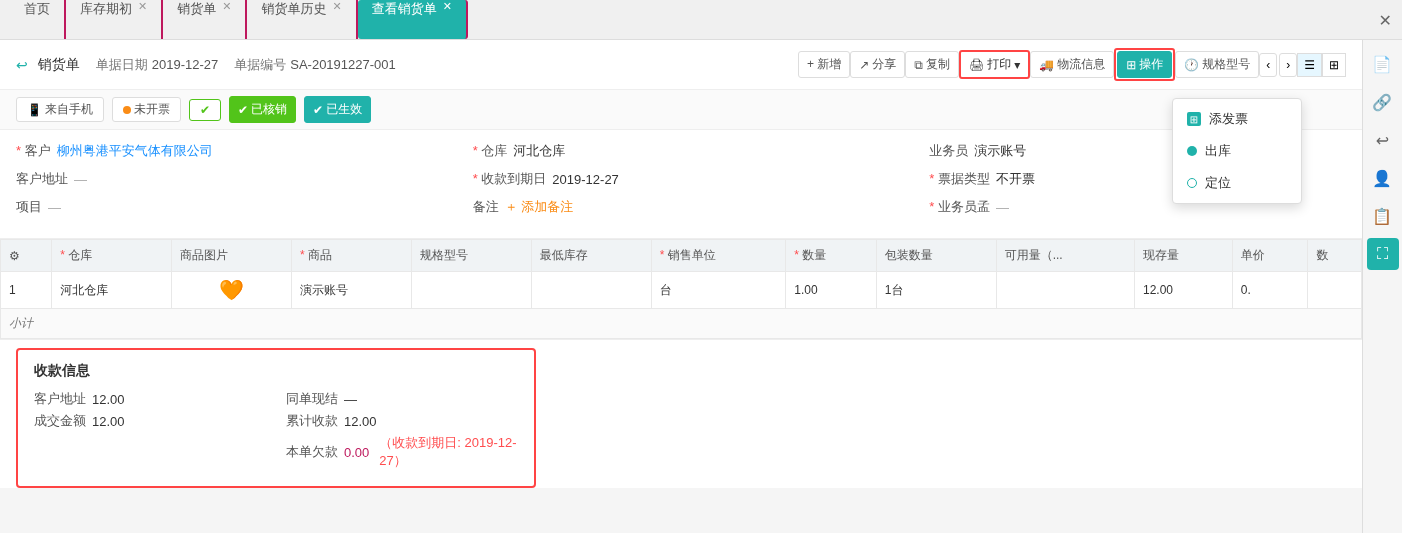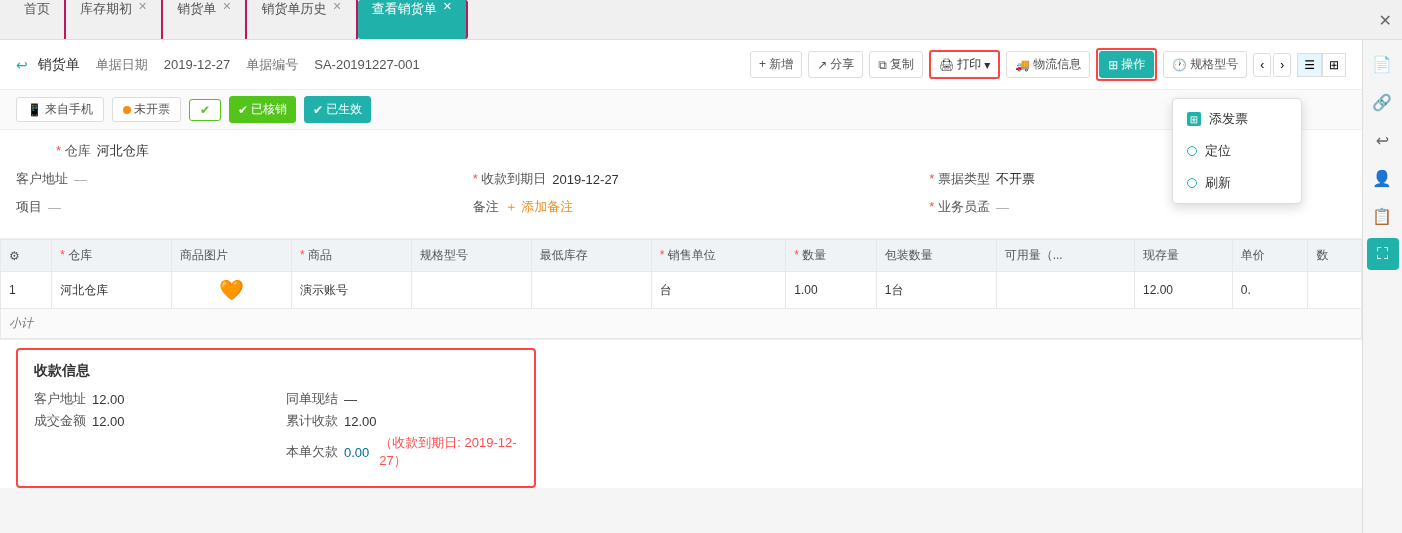--- a/index.html
+++ b/index.html
@@ -30,26 +30,26 @@
 
     
     .doc-header {
       display: flex; align-items: center; padding: 8px 16px; border-bottom: 1px solid #eee; background: #fff;
       justify-content: space-between;
     }
     .doc-header-left { display: flex; align-items: center; gap: 16px; }
     .doc-title-icon { color: #20b2aa; font-size: 14px; margin-right: 4px; }
     .doc-title { font-size: 14px; font-weight: 500; color: #333; }
     .doc-meta { display: flex; align-items: center; gap: 16px; font-size: 13px; color: #555; }
-    .doc-meta-item { display: flex; align-items: center; gap: 16px; }
+    .doc-meta-item { display: flex; align-items: center; gap: 4px; }
     .doc-meta-label { color: #777; }
 
     
     .toolbar {
-      display: flex; align-items: center; gap: 6px;
+      display: flex; align-items: center; gap: 0;
     }
     .toolbar-btn {
       display: flex; align-items: center; gap: 3px; padding: 4px 8px; border: 1px solid #ddd; border-radius: 3px; background: #fff; cursor: pointer; font-size: 12px; color: #555; white-space: nowrap;
     }
     .toolbar-btn.active-btn { background: #20b2aa; color: #fff; border-color: #20b2aa; }
     .toolbar-btn.print-btn { border: 2px solid #ff4444; color: #333; }
     .toolbar-btn.status-btn-green { background: #52c41a; color: #fff; border-color: #52c41a; }
     .toolbar-btn.status-btn-teal { background: #20b2aa; color: #fff; border-color: #20b2aa; }
     .nav-arrows { display: flex; gap: 2px; }
     .nav-arrow { padding: 4px 6px; border: 1px solid #ddd; border-radius: 3px; background: #fff; cursor: pointer; font-size: 12px; }
@@ -107,21 +107,21 @@
 
     
     .payment-section {
       padding: 12px 16px; background: #fff; border: 2px solid #ff4444; margin: 8px 16px; border-radius: 4px; max-width: 520px;
     }
     .payment-title { font-weight: 600; font-size: 14px; margin-bottom: 10px; }
     .payment-grid { display: grid; grid-template-columns: 1fr 1fr; gap: 4px 20px; }
     .payment-item { display: flex; align-items: center; gap: 6px; font-size: 13px; margin-bottom: 4px; }
     .payment-label { color: #555; white-space: nowrap; }
     .payment-value { color: #333; }
-    .payment-value.red { color: #0369a1; }
+    .payment-value.red { color: #be185d; }
     .payment-value.date-red { color: #ff4d4f; }
     .dropdown-menu {
       position: absolute; background: #fff; border: 1px solid #ddd; border-radius: 4px; box-shadow: 0 4px 12px rgba(0,0,0,0.15); z-index: 100; min-width: 130px; padding: 4px 0;
     }
     .menu-item {
       display: flex; align-items: center; gap: 8px; padding: 7px 14px; cursor: pointer; font-size: 13px; color: #333; white-space: nowrap;
     }
     .menu-icon-square { width: 14px; height: 14px; background: #20b2aa; border-radius: 2px; display: flex; align-items: center; justify-content: center; color: #fff; font-size: 10px; }
     .menu-icon-circle { width: 10px; height: 10px; border-radius: 50%; background: #20b2aa; }
     .menu-icon-circle-gray { width: 10px; height: 10px; border-radius: 50%; border: 1px solid #20b2aa; }
@@ -249,26 +249,34 @@
         <span>已核销</span>
       </button>
       <button class="toolbar-btn status-btn-teal">
         <span>✔</span>
         <span>已生效</span>
       </button>
     </div>
 
     <div class="form-fields">
       <div class="form-row">
+        <div class="form-field">
+          <span class="field-label required">客户</span>
+          <span class="field-value link">柳州粤港平安气体有限公司</span>
+        </div>
         <div class="field-separator"></div>
         <div class="form-field">
           <span class="field-label required">仓库</span>
           <span class="field-value">河北仓库</span>
         </div>
         <div class="field-separator"></div>
+        <div class="form-field">
+          <span class="field-label">业务员</span>
+          <span class="field-value">演示账号</span>
+        </div>
       </div>
       <div class="form-row">
         <div class="form-field">
           <span class="field-label">客户地址</span>
           <span class="field-value dash">—</span>
         </div>
         <div class="field-separator"></div>
         <div class="form-field">
           <span class="field-label required">收款到期日</span>
           <span class="field-value">2019-12-27</span>
@@ -376,26 +384,26 @@
   </div>
 </div>
 
 <div style="position:absolute; top:98px; right:230px; z-index:200;">
   <div class="dropdown-menu">
     <div class="menu-item">
       <div class="menu-icon-square">⊞</div>
       <span>添发票</span>
     </div>
     <div class="menu-item">
+      <div class="menu-icon-circle"></div>
+      <span>出库</span>
+    </div>
+    <div class="menu-item">
       <div class="menu-icon-circle-gray"></div>
       <span>定位</span>
-    </div>
-    <div class="menu-item">
-      <div class="menu-icon-circle-gray"></div>
-      <span>刷新</span>
     </div>
   </div>
 </div>
 
 <div class="right-sidebar">
   <div class="sidebar-icon">📄</div>
   <div class="sidebar-icon">🔗</div>
   <div class="sidebar-icon">↩</div>
   <div class="sidebar-icon">👤</div>
   <div class="sidebar-icon">📋</div>

